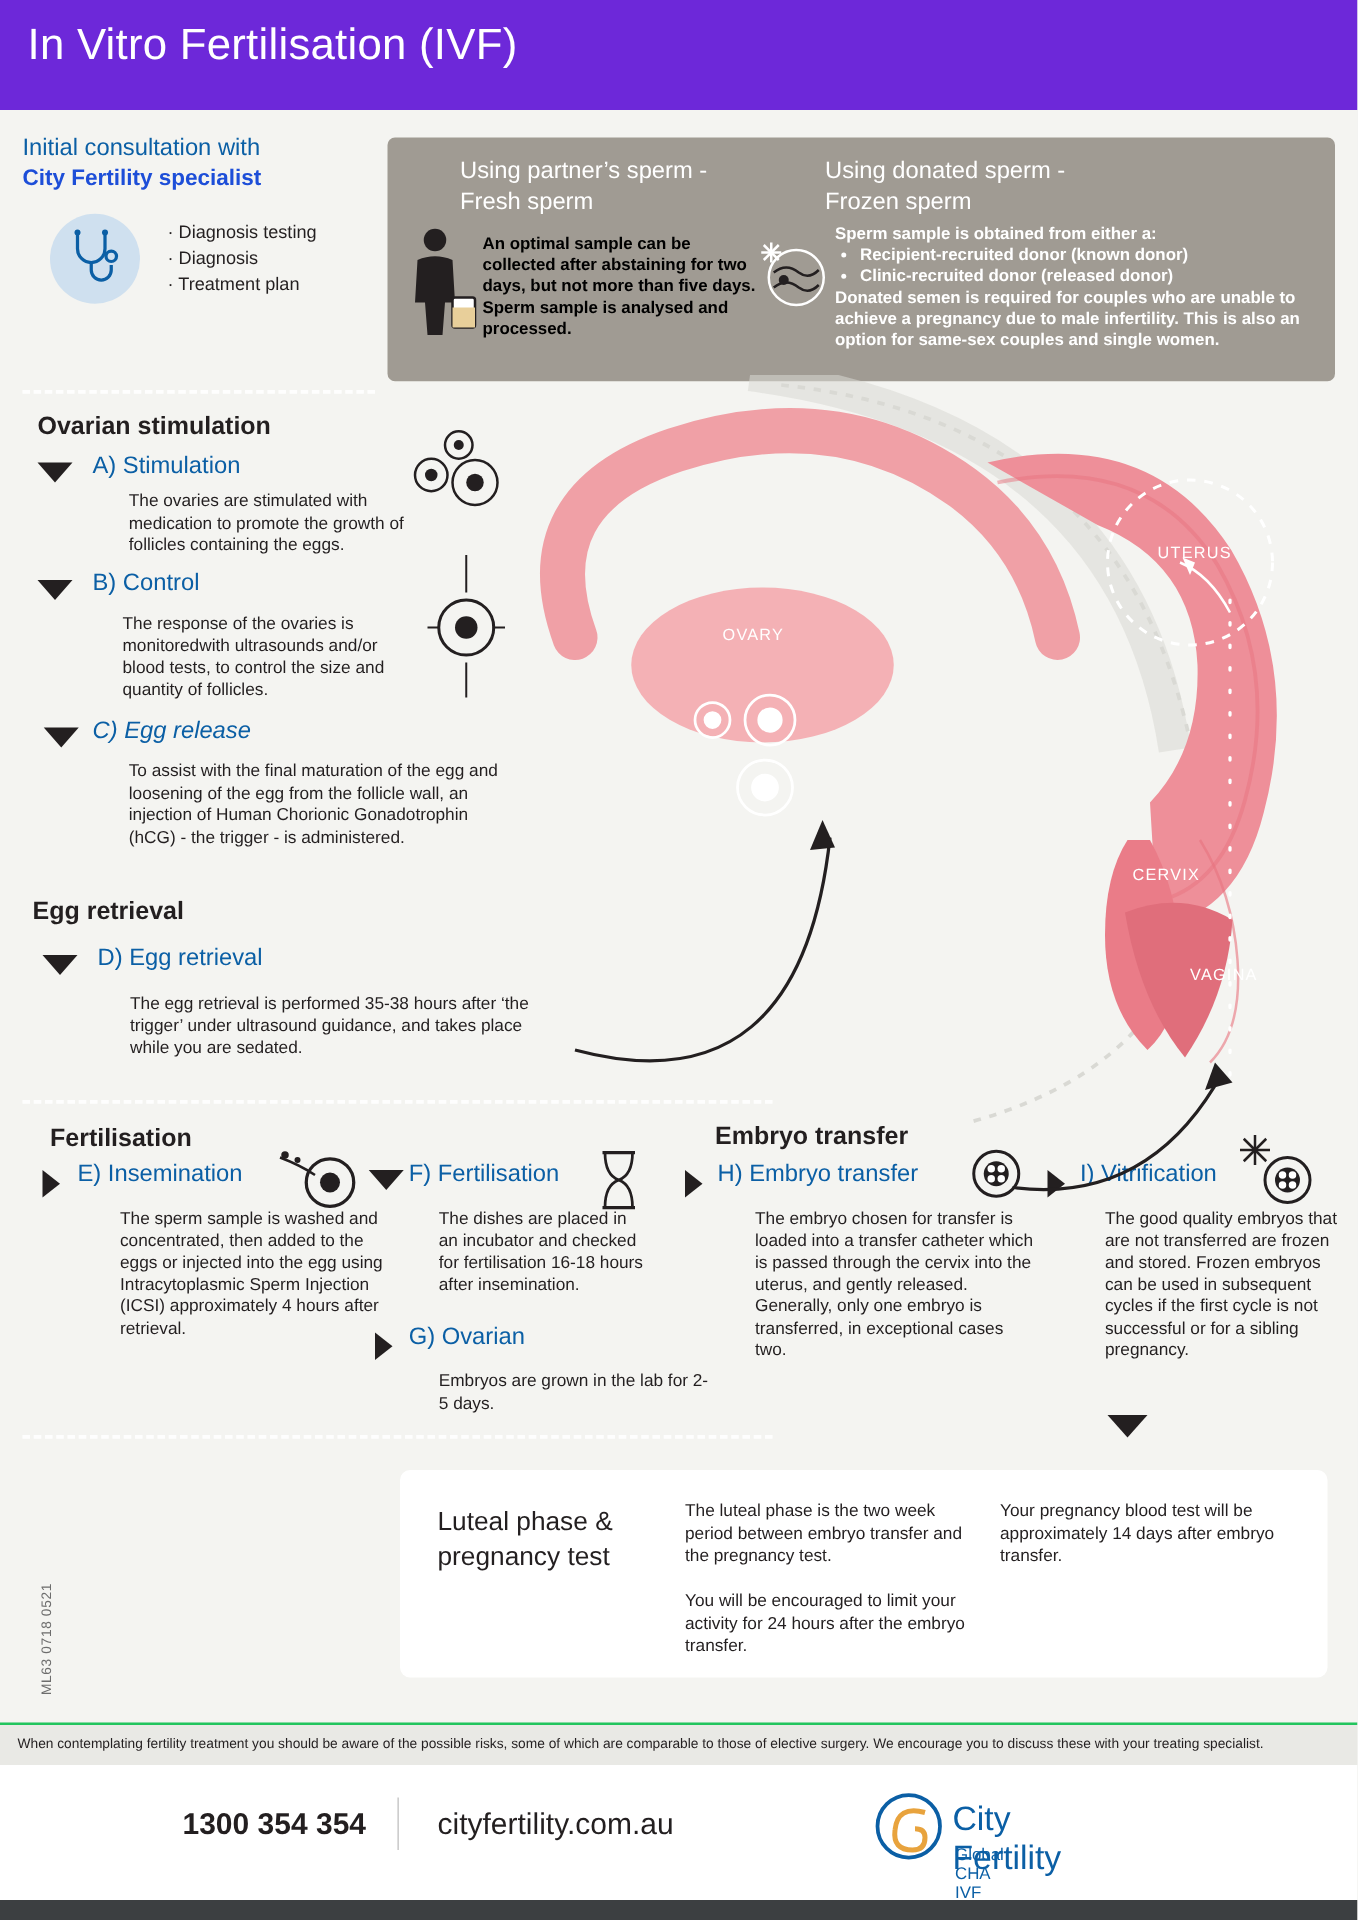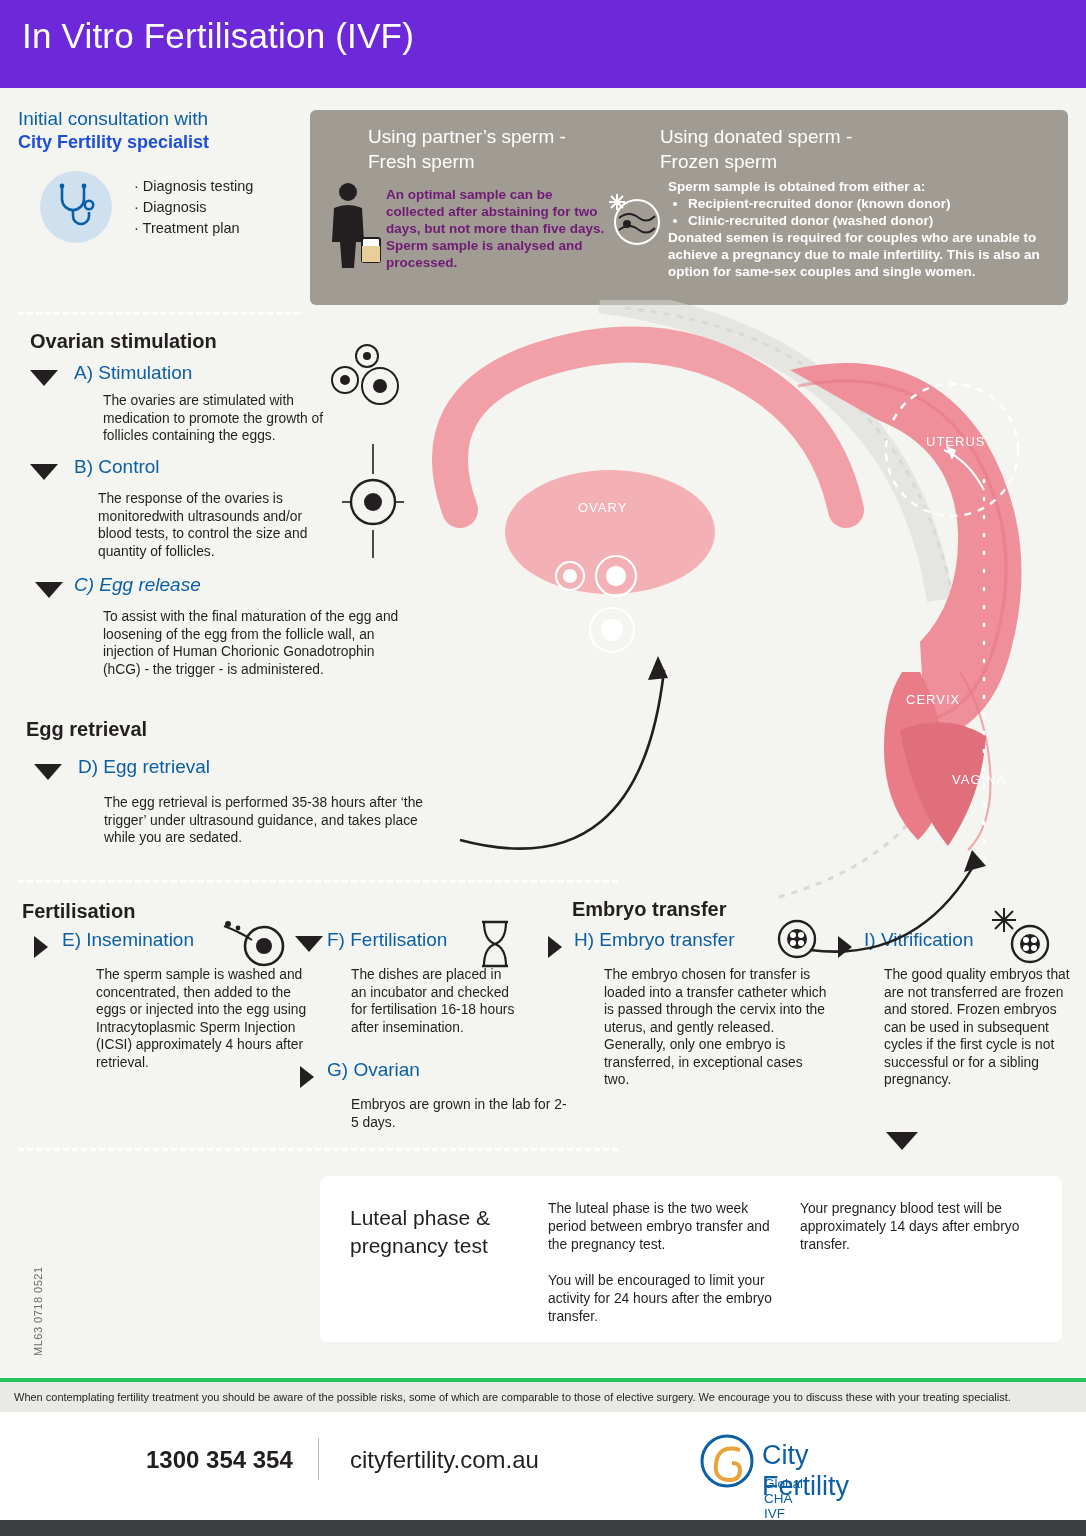--- a/index.html
+++ b/index.html
@@ -39,21 +39,21 @@
     position:absolute; left:116px; top:68px; font-size:14.5px; line-height:21px; color:#231f20;
   }
   .consult-list span { display:block; }
 
   .spermbox {
     position:absolute; left:310px; top:110px; width:758px; height:195px;
     background:#a09b93; border-radius:6px;
   }
   .sp-h1 { position:absolute; left:58px; top:14px; width:300px; font-size:19px; color:#fff; line-height:25px;}
   .sp-h2 { position:absolute; left:350px; top:14px; width:330px; font-size:19px; color:#fff; line-height:25px;}
-  .sp-t1 { position:absolute; left:76px; top:76px; width:225px; font-size:13.5px; color:#701a75; font-weight:bold; line-height:17px;}
+  .sp-t1 { position:absolute; left:76px; top:76px; width:225px; font-size:13.5px; color:#000000; font-weight:bold; line-height:17px;}
   .sp-t2 { position:absolute; left:358px; top:68px; width:386px; font-size:13.5px; color:#fff; font-weight:bold; line-height:17px;}
   .sp-t2 .bullets { margin:0; padding-left:20px; }
   .sp-t2 .bullets li { margin:0; }
   .person { position:absolute; left:18px; top:72px; }
   .snowflake-ic { position:absolute; left:295px; top:78px; }
 
   
   .dash-h {
     position:absolute; height:0; border-top:3px dashed #ffffff; opacity:.95;
   }
@@ -72,21 +72,21 @@
   .tri-r {
     width:0;height:0;border-top:11px solid transparent;border-bottom:11px solid transparent;
     border-left:14px solid #231f20;
   }
 
   .blk { position:absolute; }
 
   
   .disclaimer {
     position:absolute; left:0; top:1378px; width:1086px; height:34px; background:#e9e9e5;
-    border-top:4px solid #22c55e;
+    border-top:2px solid #22c55e;
   }
   .disclaimer span {
     position:absolute; left:14px; top:9px; font-size:11px; color:#231f20;
   }
   .footer {
     position:absolute; left:0; top:1412px; width:1086px; height:108px; background:#ffffff;
   }
   .phone { position:absolute; left:146px; top:34px; font-size:24px; font-weight:bold; color:#231f20;}
   .sep { position:absolute; left:318px; top:26px; width:1px; height:42px; background:#bdbdbd;}
   .weburl { position:absolute; left:350px; top:34px; font-size:24px; color:#231f20; }
@@ -163,21 +163,21 @@
           <line x1="6" y1="8" x2="18" y2="20"></line>
             <line x1="18" y1="8" x2="6" y2="20"></line>
         </g>
       </svg>
     </div>
 
     <div class="sp-t2">
       <div>Sperm sample is obtained from either a:</div>
       <ul class="bullets">
         <li>Recipient-recruited donor (known donor)</li>
-        <li>Clinic-recruited donor (washed donor)</li>
+        <li>Clinic-recruited donor (released donor)</li>
       </ul>
       <div>Donated semen is required for couples who are unable to achieve a pregnancy due to male infertility.  This is also an option for same-sex couples and single women.</div>
     </div>
   </div>
 
   <div class="dash-h" style="left:18px; top:312px; width:282px;"></div>
   <div class="dash-h" style="left:18px; top:880px; width:600px;"></div>
   <div class="dash-h" style="left:18px; top:1148px; width:600px;"></div>
 
   <svg class="anat" viewBox="0 0 686 600">
@@ -260,21 +260,21 @@
   </svg>
   <svg style="position:absolute; left:338px; top:440px;" width="70" height="120" viewBox="0 0 70 120">
     <line x1="35" y1="4" x2="35" y2="34" stroke="#231f20" stroke-width="1.6"></line>
     <line x1="35" y1="90" x2="35" y2="118" stroke="#231f20" stroke-width="1.6"></line>
     <line x1="4" y1="62" x2="14" y2="62" stroke="#231f20" stroke-width="1.6"></line>
     <line x1="56" y1="62" x2="66" y2="62" stroke="#231f20" stroke-width="1.6"></line>
     <circle cx="35" cy="62" r="22" fill="none" stroke="#231f20" stroke-width="2.4"></circle>
     <circle cx="35" cy="62" r="9" fill="#231f20"></circle>
   </svg>
 
-  <div class="blk" style="left:22px; top:900px;">
+  <div class="blk" style="left:40px; top:900px;">
     <div class="sec-title">Fertilisation</div>
   </div>
 
   <div class="blk" style="left:34px; top:932px; width:280px;">
     <div class="tri-r" style="position:absolute; left:0; top:4px;"></div>
     <div class="step-title" style="position:absolute; left:28px; top:-3px;">E) Insemination</div>
     <div class="step-body" style="position:absolute; left:62px; top:34px; width:215px;">The sperm sample is washed and concentrated, then added to the eggs or injected into the egg using Intracytoplasmic Sperm Injection (ICSI) approximately 4 hours after retrieval.</div>
   </div>
   <svg style="position:absolute; left:222px; top:918px;" width="70" height="50" viewBox="0 0 70 50">
     <circle cx="42" cy="28" r="19" fill="none" stroke="#231f20" stroke-width="2.6"></circle>

